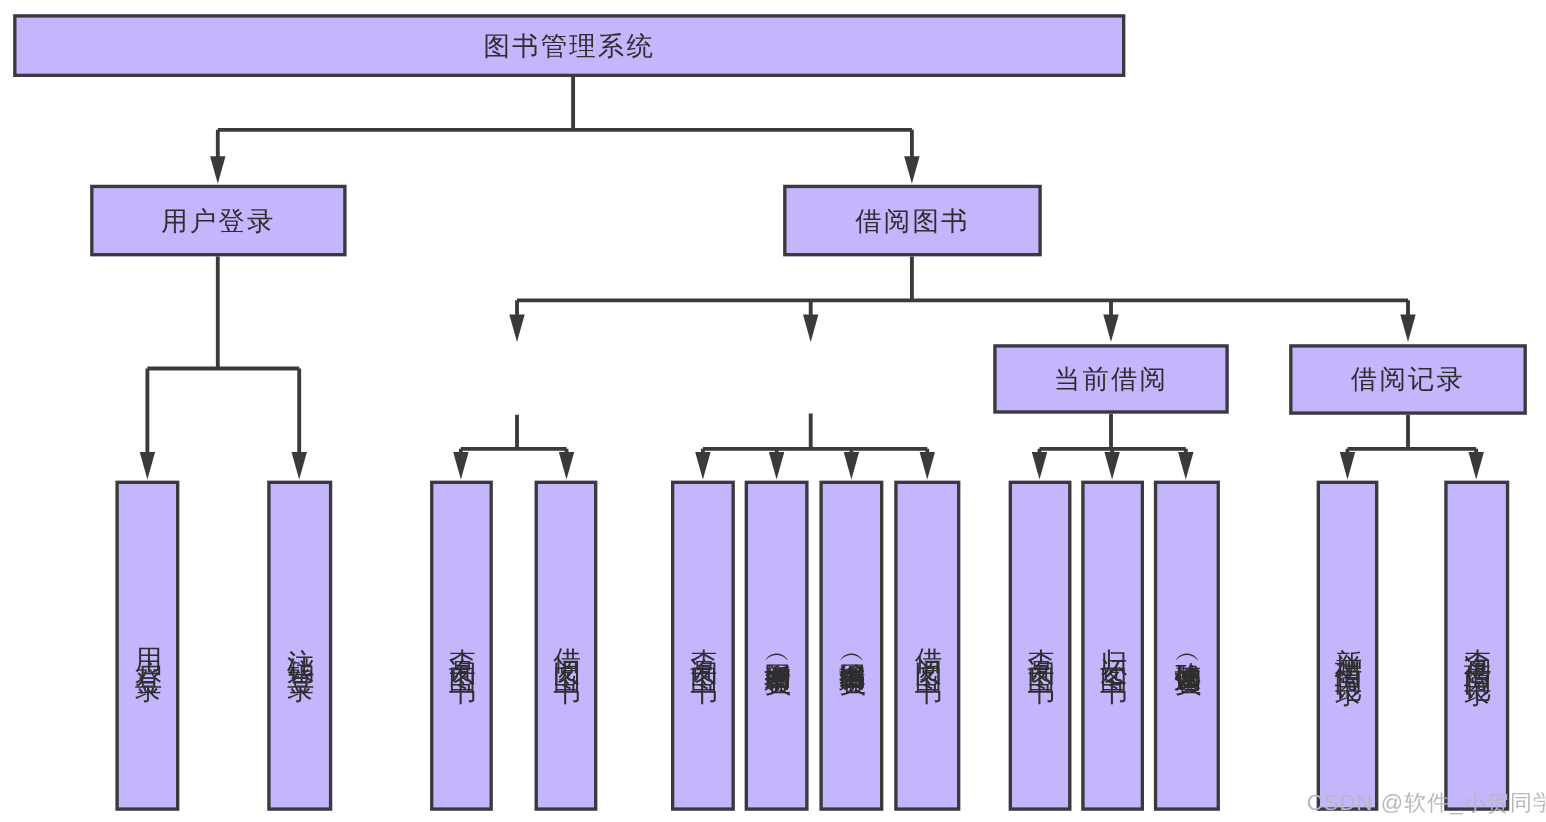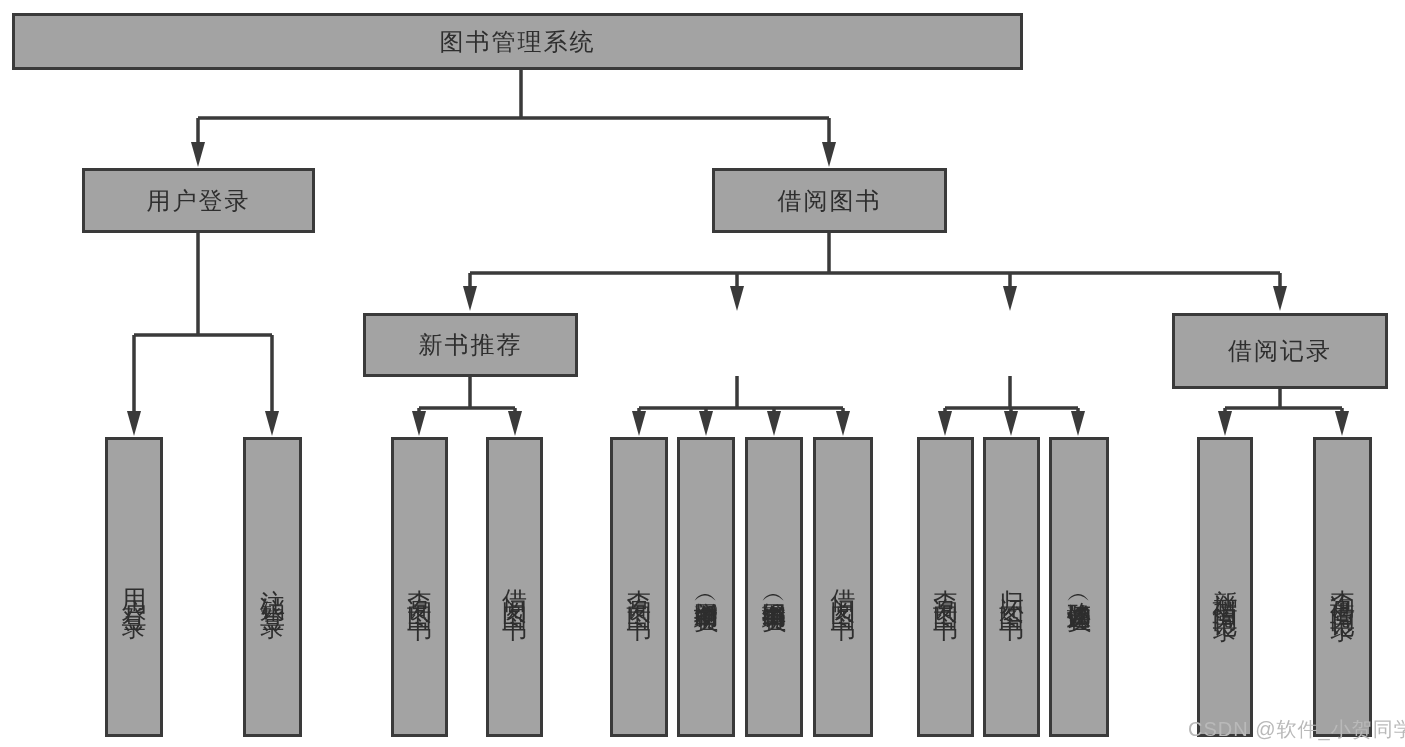--- a/index.html
+++ b/index.html
@@ -10,21 +10,21 @@
     background: #ffffff;
     font-family: "Liberation Sans", "DejaVu Sans", sans-serif;
     color: #2e2e2e;
     overflow: hidden;
   }
   svg.wires { position: absolute; left: 0; top: 0; }
   .node {
     position: absolute;
     box-sizing: border-box;
     border: 3px solid #3a3a3a;
-    background: #a3a3a3;
+    background: #c4b5fd;
     display: flex;
     align-items: center;
     justify-content: center;
     text-align: center;
   }
   .h-node { font-size: 24px; letter-spacing: 2px; }
   .v-node {
     writing-mode: vertical-rl;
     text-orientation: mixed;
     font-size: 25px;
@@ -36,21 +36,21 @@
   .ls-med   { letter-spacing: 6px; }   
   .ls-tight { letter-spacing: 1px; font-size: 24px; } 
 
   
   #n-root      { left: 12px;   top: 13px;  width: 1011px; height: 57px; }
   #n-user      { left: 82px;   top: 168px; width: 233px;  height: 65px; }
   #n-mgmt      { left: 712px;  top: 168px; width: 235px;  height: 65px; }
   #n-newrec    { left: 363px;  top: 313px; width: 215px;  height: 64px; }
   #n-borrow    { left: 632px;  top: 313px; width: 211px;  height: 63px; }
   #n-current   { left: 903px;  top: 313px; width: 214px;  height: 63px; }
-  #n-records   { left: 1172px; top: 313px; width: 216px;  height: 76px; }
+  #n-records   { left: 1172px; top: 313px; width: 216px;  height: 64px; }
 
   
   #l-userlogin { left: 105px;  width: 58px; }
   #l-logout    { left: 243px;  width: 59px; }
   #l-query1    { left: 391px;  width: 57px; }
   #l-borrow1   { left: 486px;  width: 57px; }
   #l-query2    { left: 610px;  width: 58px; }
   #l-addbook   { left: 677px;  width: 58px; }
   #l-editbook  { left: 745px;  width: 58px; }
   #l-borrow2   { left: 813px;  width: 60px; }
@@ -122,22 +122,22 @@
     <span>图书管理系统</span>
   </div>
 
   <div class="node h-node" id="n-user">
     <span>用户登录</span>
   </div>
   <div class="node h-node" id="n-mgmt">
     <span>借阅图书</span>
   </div>
 
-  <div class="node h-node" id="n-newrec">
-    <span>新书推荐</span>
+  <div class="node h-node" id="n-current">
+    <span>当前借阅</span>
   </div>
   <div class="node h-node" id="n-records">
     <span>借阅记录</span>
   </div>
 
   <div class="node v-node ls-wide" id="l-userlogin">
     <span>用户登录</span>
   </div>
   <div class="node v-node ls-wide" id="l-logout">
     <span>注销登录</span>

